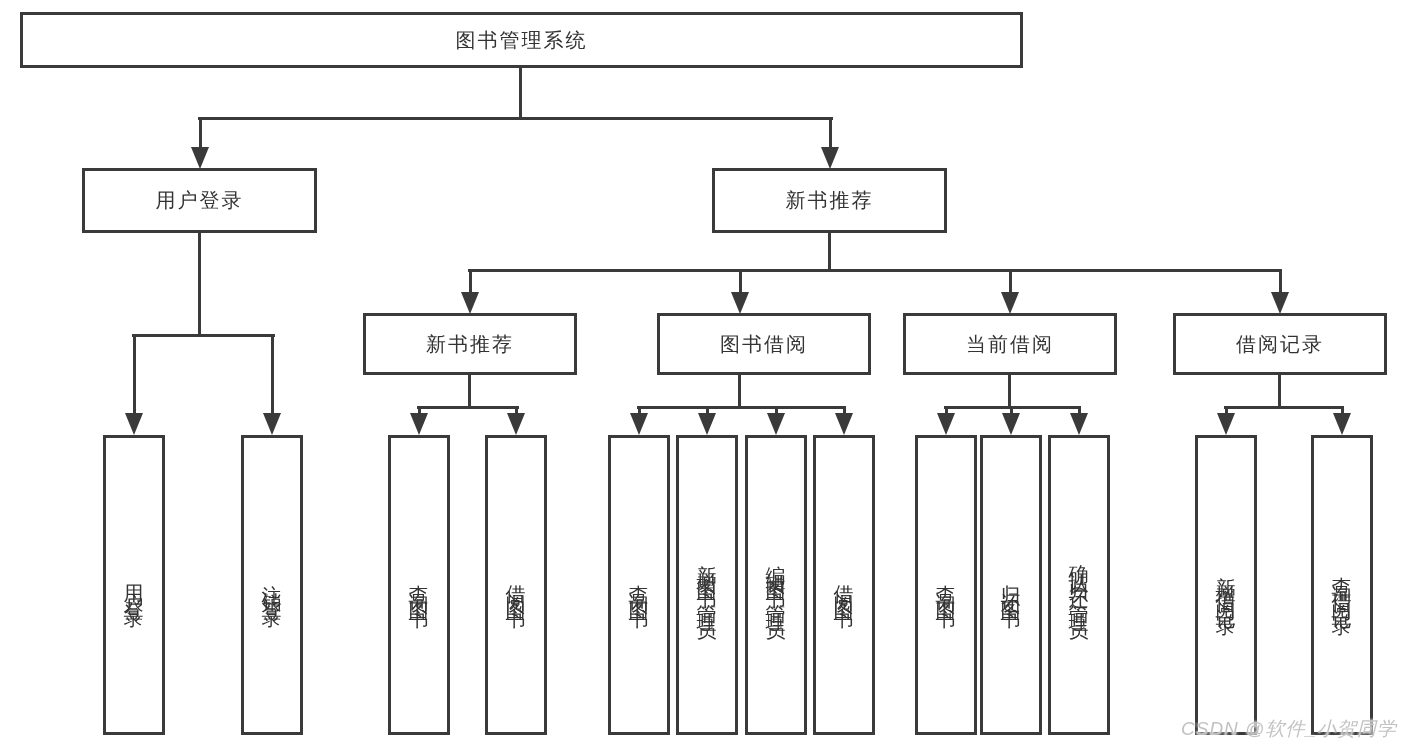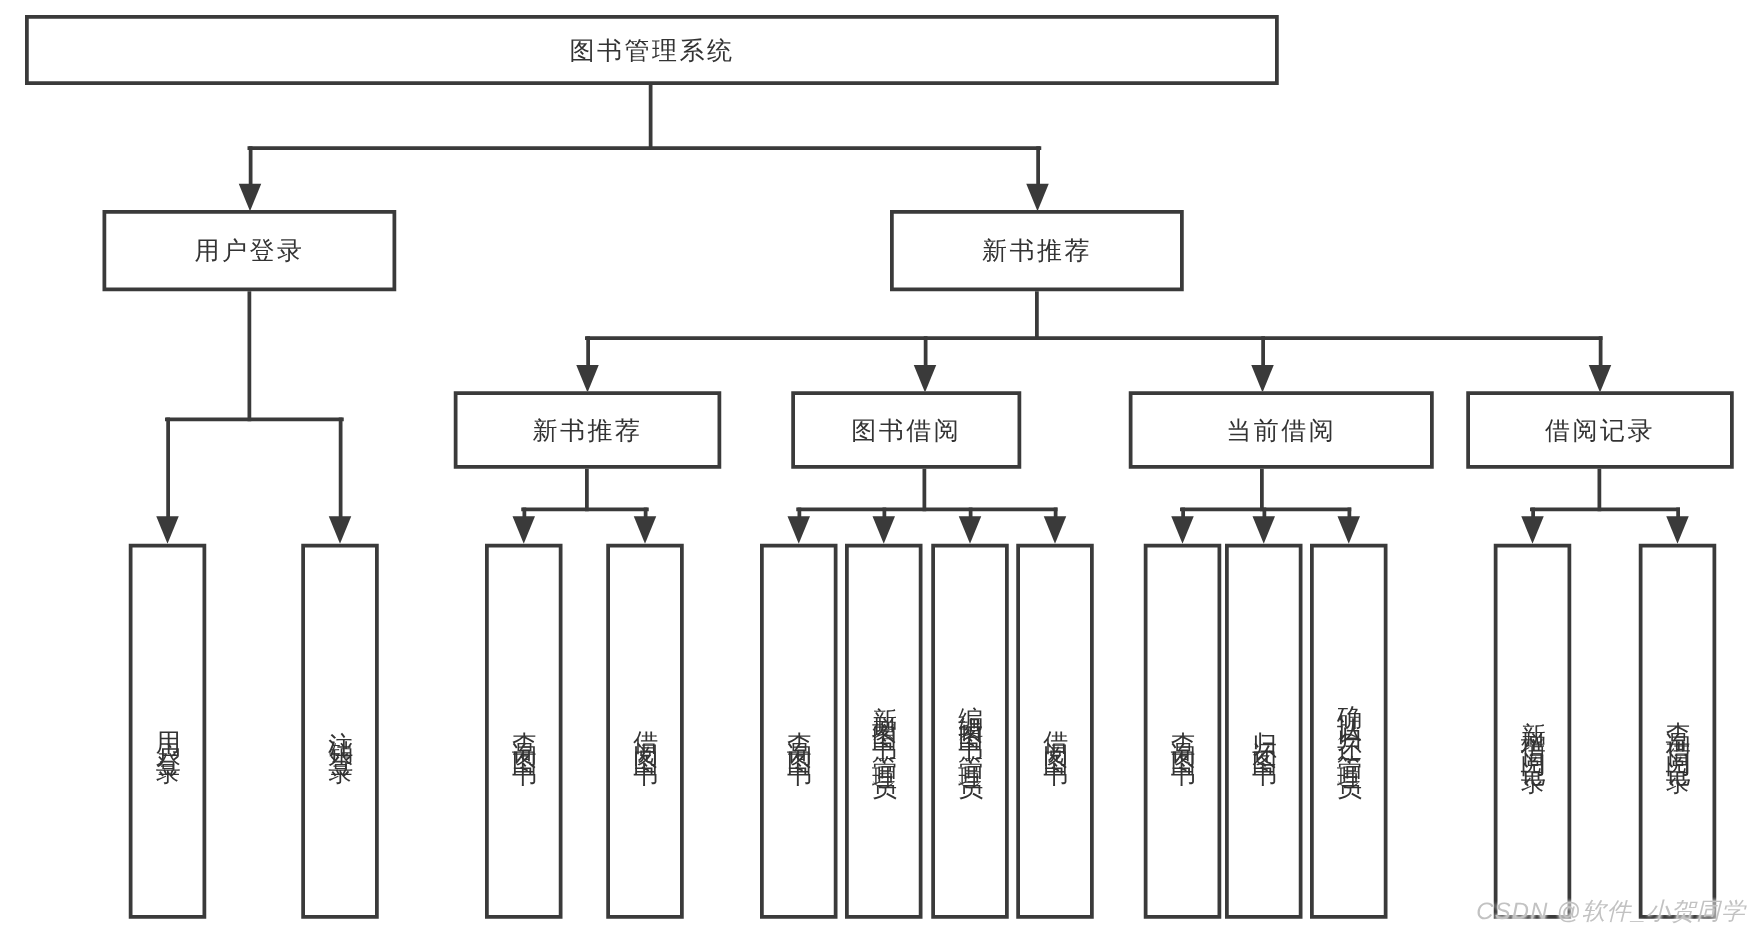--- a/index.html
+++ b/index.html
@@ -119,24 +119,24 @@
   <div class="hbox" style="left:82px;top:168px;width:235px;height:65px">
     <span>用户登录</span>
   </div>
   <div class="hbox" style="left:712px;top:168px;width:235px;height:65px">
     <span>新书推荐</span>
   </div>
 
   <div class="hbox" style="left:363px;top:313px;width:214px;height:62px">
     <span>新书推荐</span>
   </div>
-  <div class="hbox" style="left:633px;top:313px;width:184px;height:62px">
+  <div class="hbox" style="left:657px;top:313px;width:214px;height:62px">
     <span>图书借阅</span>
   </div>
-  <div class="hbox" style="left:903px;top:313px;width:244px;height:62px">
+  <div class="hbox" style="left:903px;top:313px;width:214px;height:62px">
     <span>当前借阅</span>
   </div>
   <div class="hbox" style="left:1173px;top:313px;width:214px;height:62px">
     <span>借阅记录</span>
   </div>
 
   <div class="vbox" style="left:103px;top:435px">
     <span>用户登录</span>
   </div>
   <div class="vbox" style="left:241px;top:435px">

